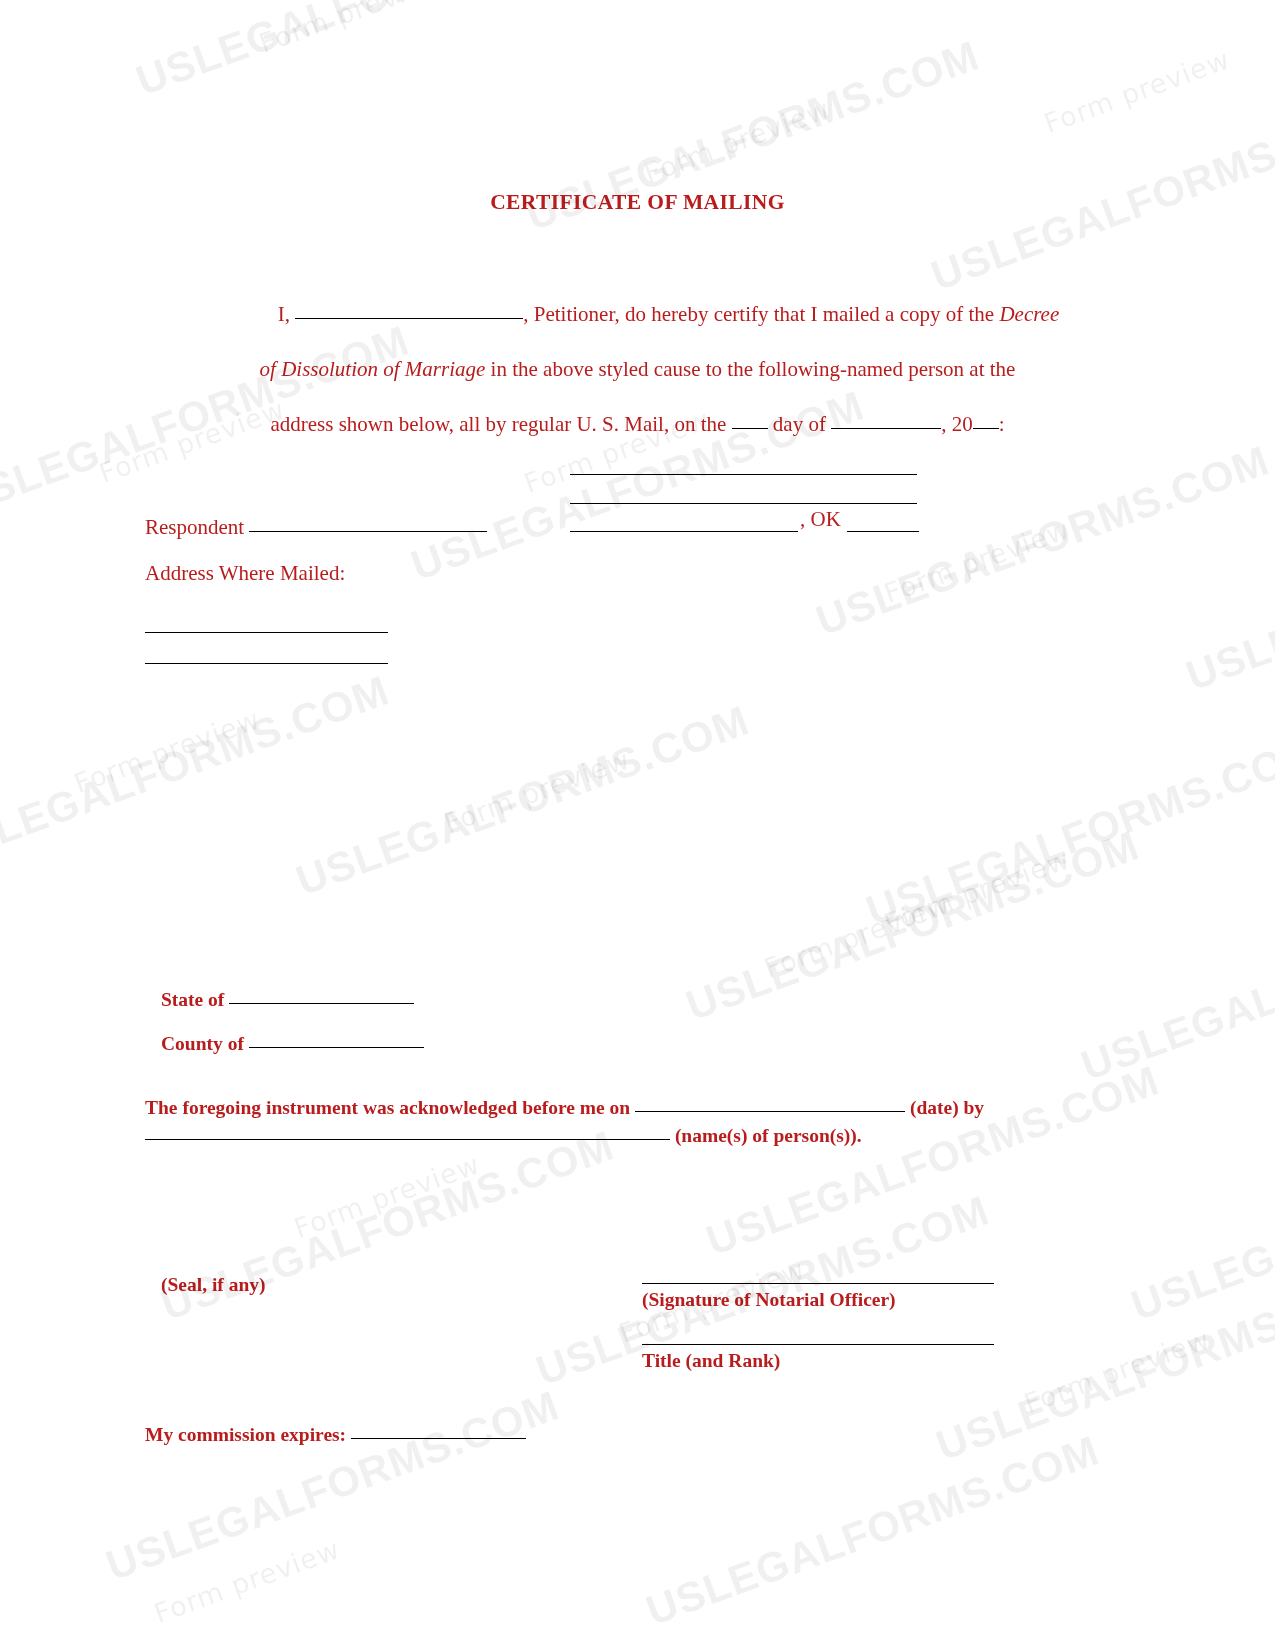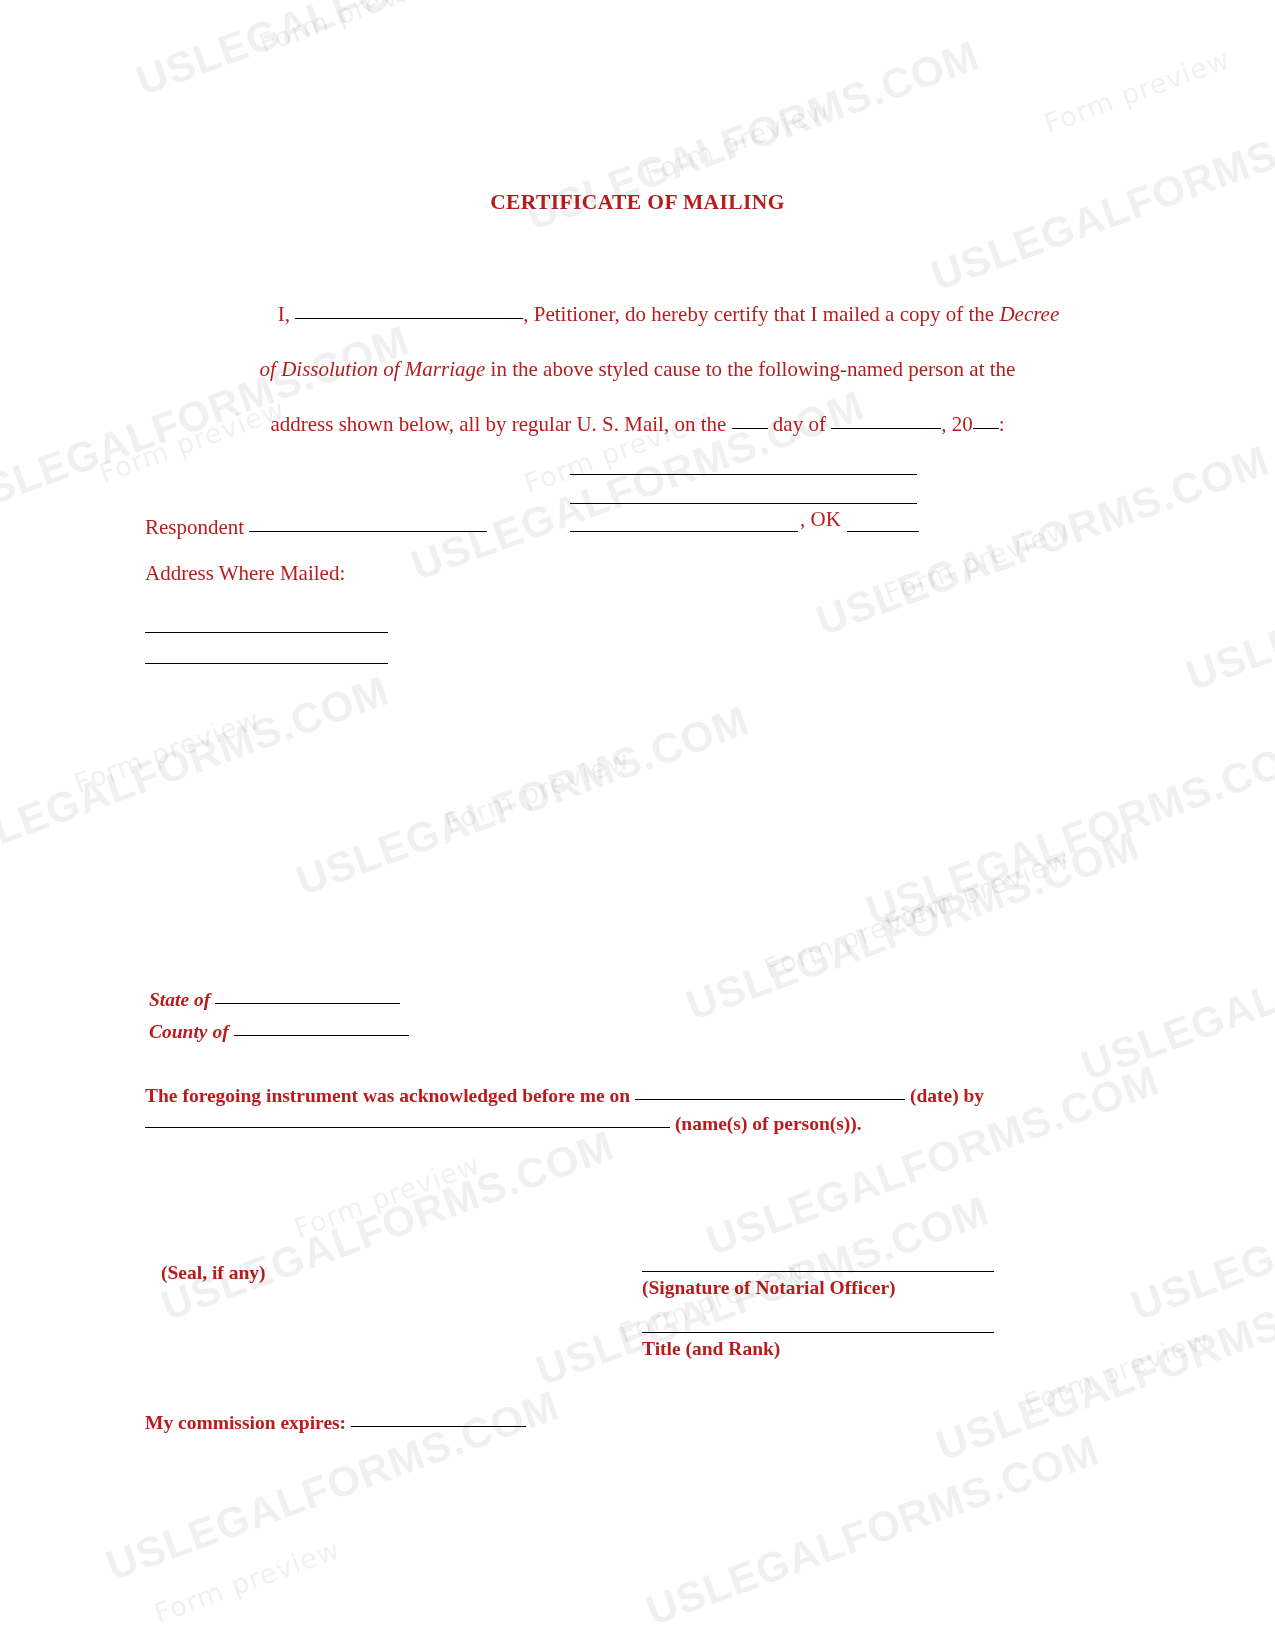--- a/index.html
+++ b/index.html
@@ -108,21 +108,21 @@
   .rl-ok { padding: 0 6px 0 2px; text-align: right; }
   .rl-b { display:inline-block; border-bottom:1px solid #000; width: 72px; height: 24px;}
 
   .notary {
     margin-top: 322px;
     font-family: "Liberation Serif", serif;
     font-weight: bold;
     font-size: 19.5px;
     line-height: 28px;
   }
-  .nb-line { margin: 4px; font-style: italic; }
+  .nb-line { margin: 16px; }
   .nl-state  { display:inline-block; border-bottom:1.6px solid #000; width: 185px; vertical-align: 2px;}
   .nl-county { display:inline-block; border-bottom:1.6px solid #000; width: 175px; vertical-align: 2px;}
   .ack { margin-top: 36px; }
   .nl-date { display:inline-block; border-bottom:1.6px solid #000; width: 270px; vertical-align: 2px;}
   .nl-names{ display:inline-block; border-bottom:1.6px solid #000; width: 525px; vertical-align: 2px;}
 
   .sig-area {
     position: relative;
     margin-top: 95px;
     height: 120px;

